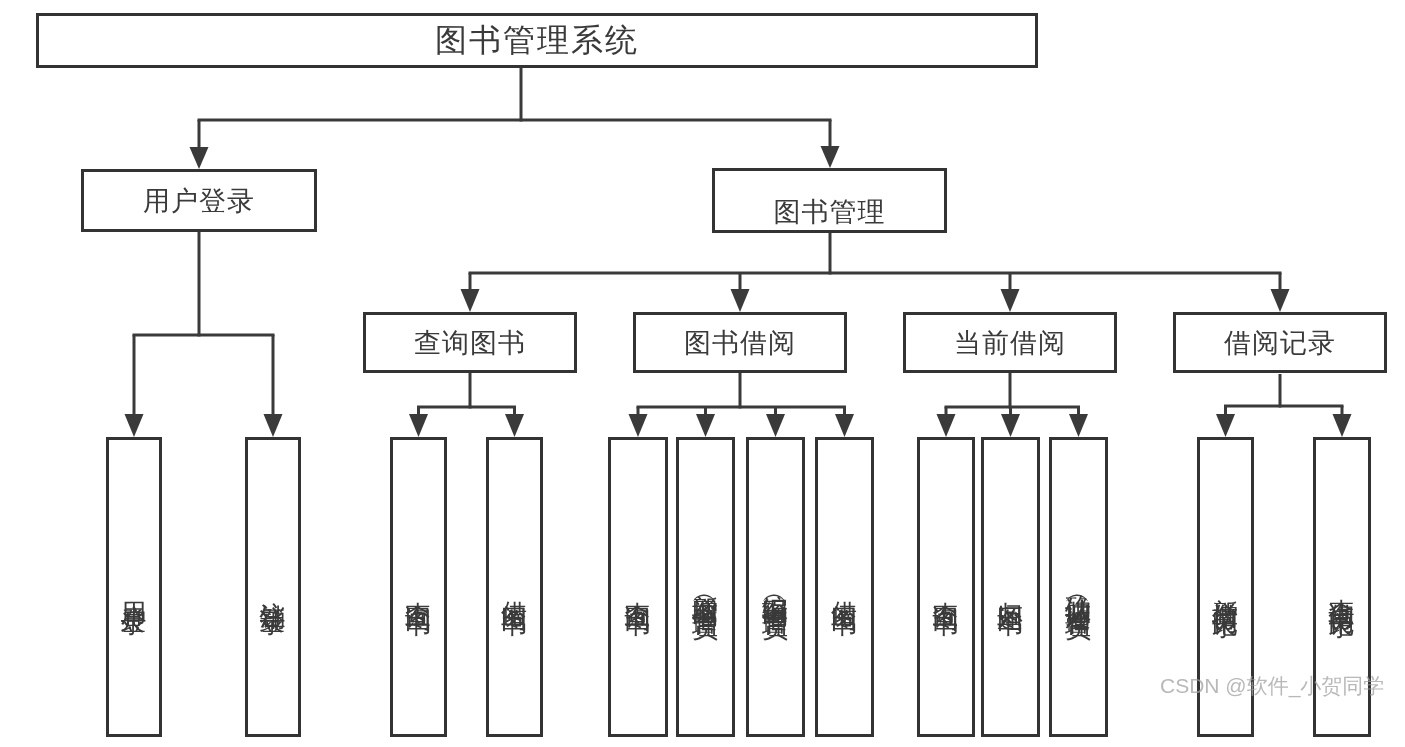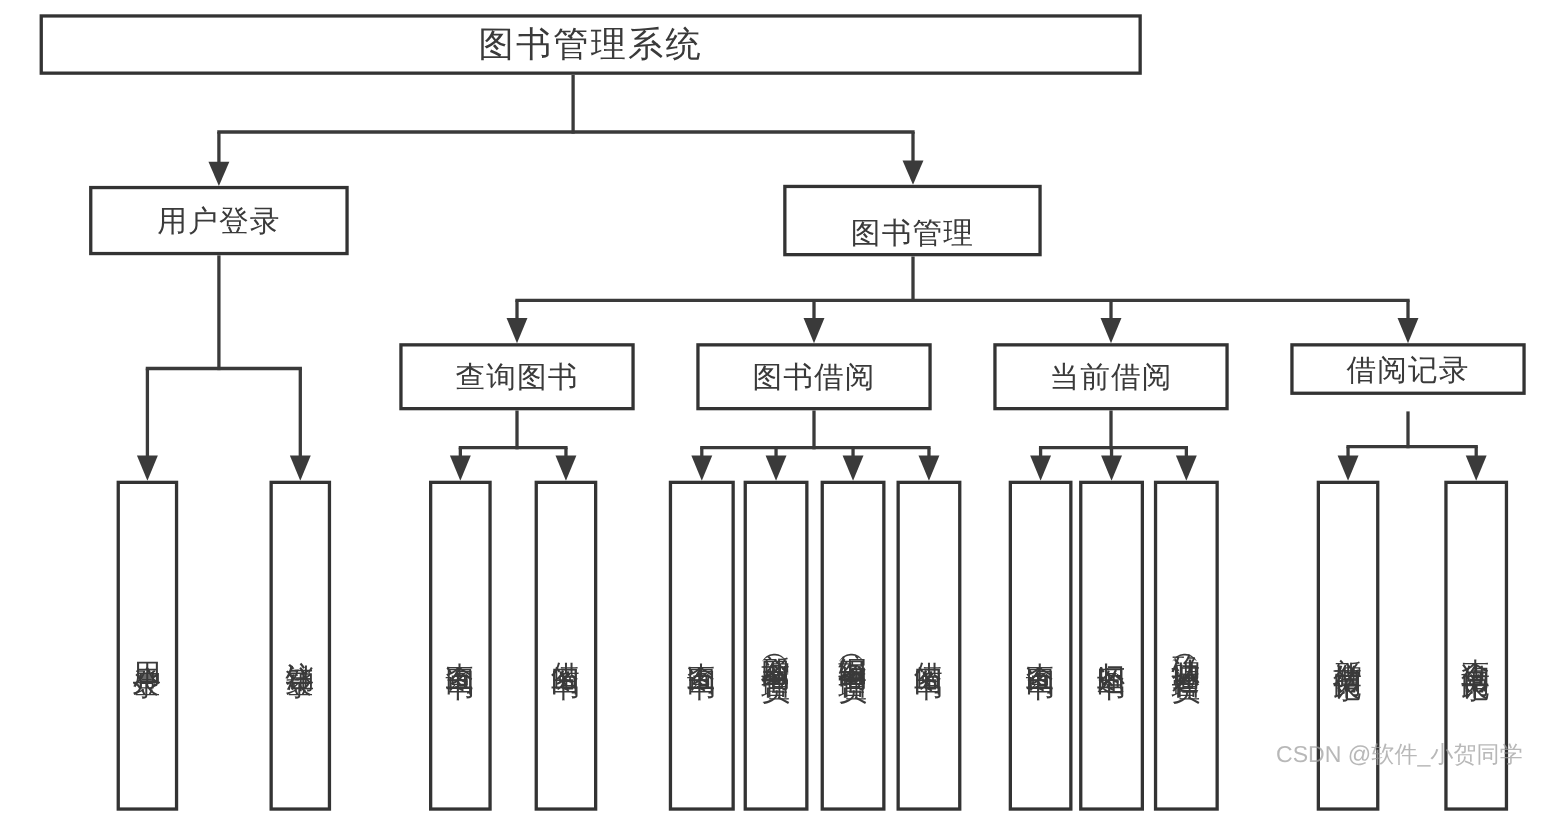--- a/index.html
+++ b/index.html
@@ -143,21 +143,21 @@
 
   <div class="node h-label" style="left:363px; top:312px; width:214px; height:61px;">
     <span>查询图书</span>
   </div>
   <div class="node h-label" style="left:633px; top:312px; width:214px; height:61px;">
     <span>图书借阅</span>
   </div>
   <div class="node h-label" style="left:903px; top:312px; width:214px; height:61px;justify-content:center;">
     <span>当前借阅</span>
   </div>
-  <div class="node h-label" style="left:1173px; top:312px; width:214px; height:47px;">
+  <div class="node h-label" style="left:1173px; top:312px; width:214px; height:61px;">
     <span>借阅记录</span>
   </div>
 
   <div class="node leaf" style="left:106px; top:437px; width:56px; height:300px;">
     <span>用户登录</span>
   </div>
   <div class="node leaf" style="left:245px; top:437px; width:56px; height:300px;">
     <span>注销登录</span>
   </div>
 

